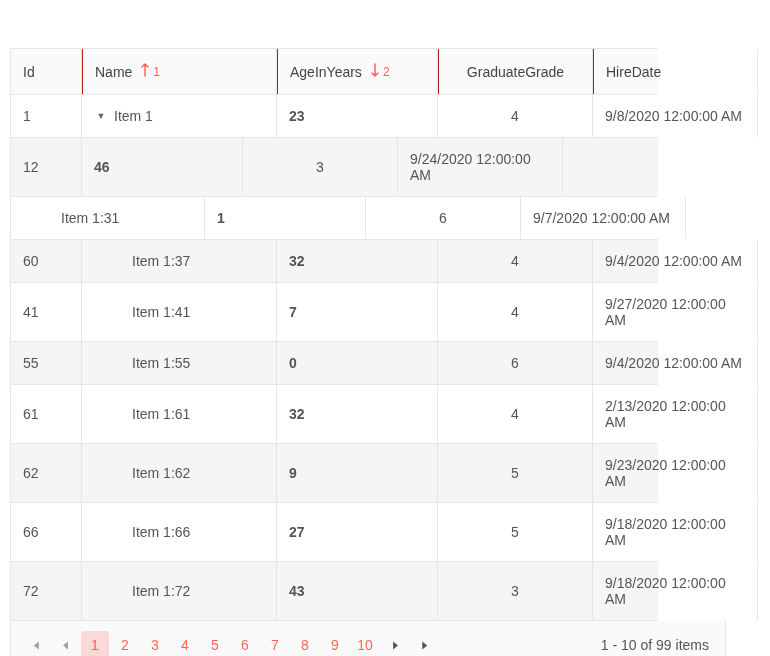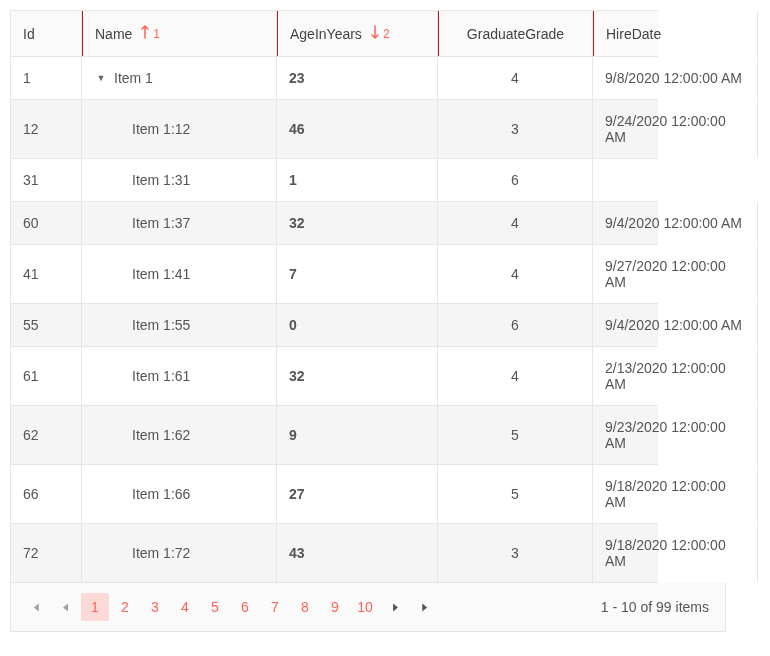--- a/index.html
+++ b/index.html
@@ -7,20 +7,21 @@
     margin: 0;
     padding: 10px;
     font-family: Arial, Helvetica, sans-serif;
     font-size: 14px;
     color: #555;
     background: #fff;
   }
   .grid {
     width: 648px;
     border-collapse: collapse;
+    margin-top: 38px;
   }
   .grid-header {
     display: flex;
     background: #fafafa;
     border-bottom: 1px solid #e6e6e6;
     border-top: 1px solid #e6e6e6;
   }
   .grid-header .hcell {
     padding: 14px 12px;
     font-weight: 400;
@@ -147,36 +148,32 @@
         <div class="cell col-name">
           <span class="tree-toggle">▼</span>
           <span>Item 1</span>
         </div>
         <div class="cell col-age">23</div>
         <div class="cell col-grade">4</div>
         <div class="cell col-hire">9/8/2020 12:00:00 AM</div>
       </div>
       <div class="row alt">
         <div class="cell col-id">12</div>
-        <div class="cell col-name">
-          <span class="indent"></span>
-          <span>Item 1:12</span>
-        </div>
         <div class="cell col-age">46</div>
         <div class="cell col-grade">3</div>
         <div class="cell col-hire">9/24/2020 12:00:00 AM</div>
       </div>
       <div class="row">
-        <div class="cell col-id">31</div>
         <div class="cell col-name">
           <span class="indent"></span>
           <span>Item 1:31</span>
         </div>
         <div class="cell col-age">1</div>
         <div class="cell col-grade">6</div>
+        <div class="cell col-hire">9/7/2020 12:00:00 AM</div>
       </div>
       <div class="row alt">
         <div class="cell col-id">60</div>
         <div class="cell col-name">
           <span class="indent"></span>
           <span>Item 1:37</span>
         </div>
         <div class="cell col-age">32</div>
         <div class="cell col-grade">4</div>
         <div class="cell col-hire">9/4/2020 12:00:00 AM</div>

